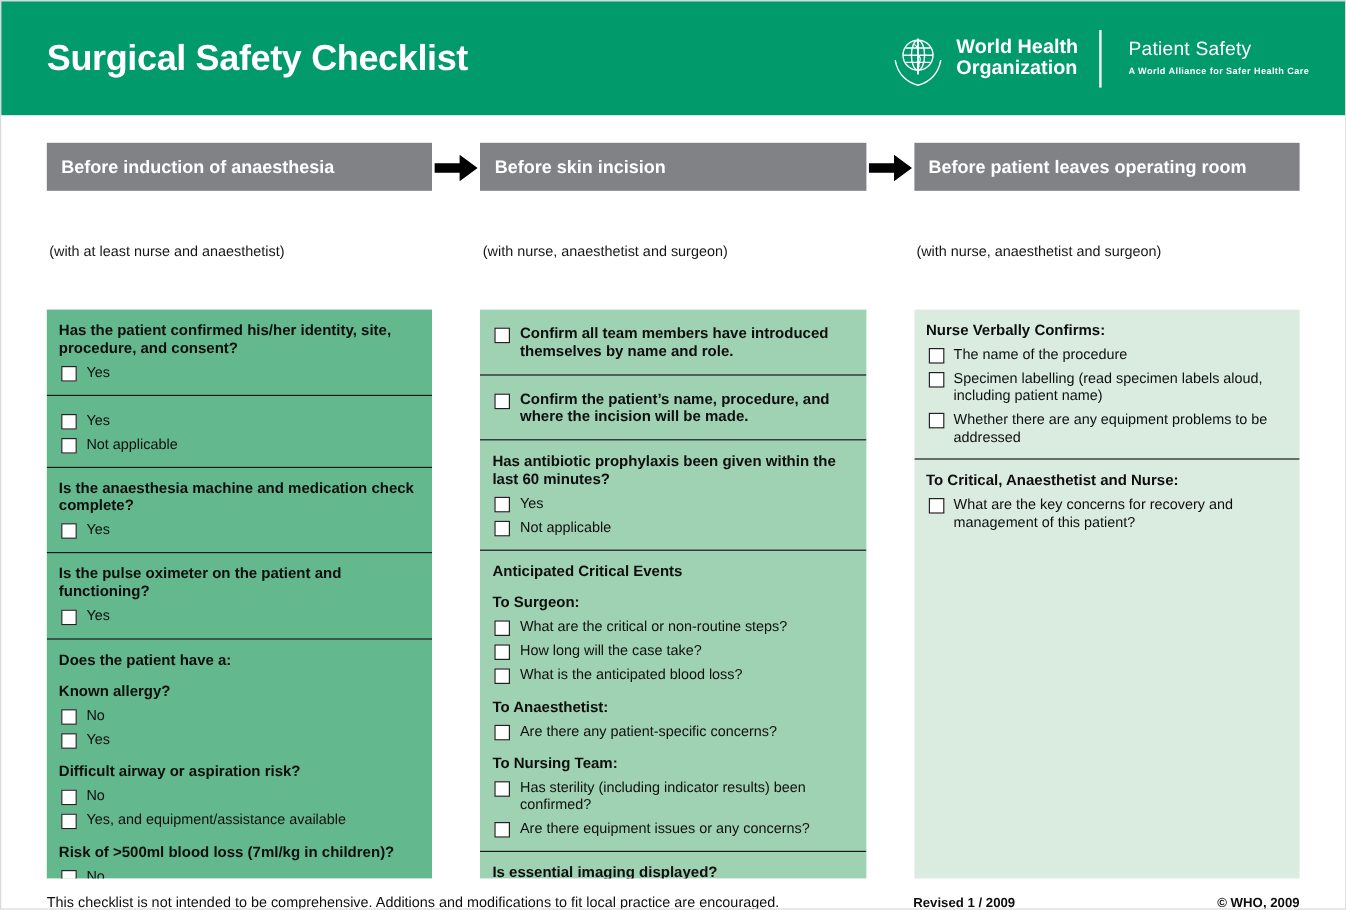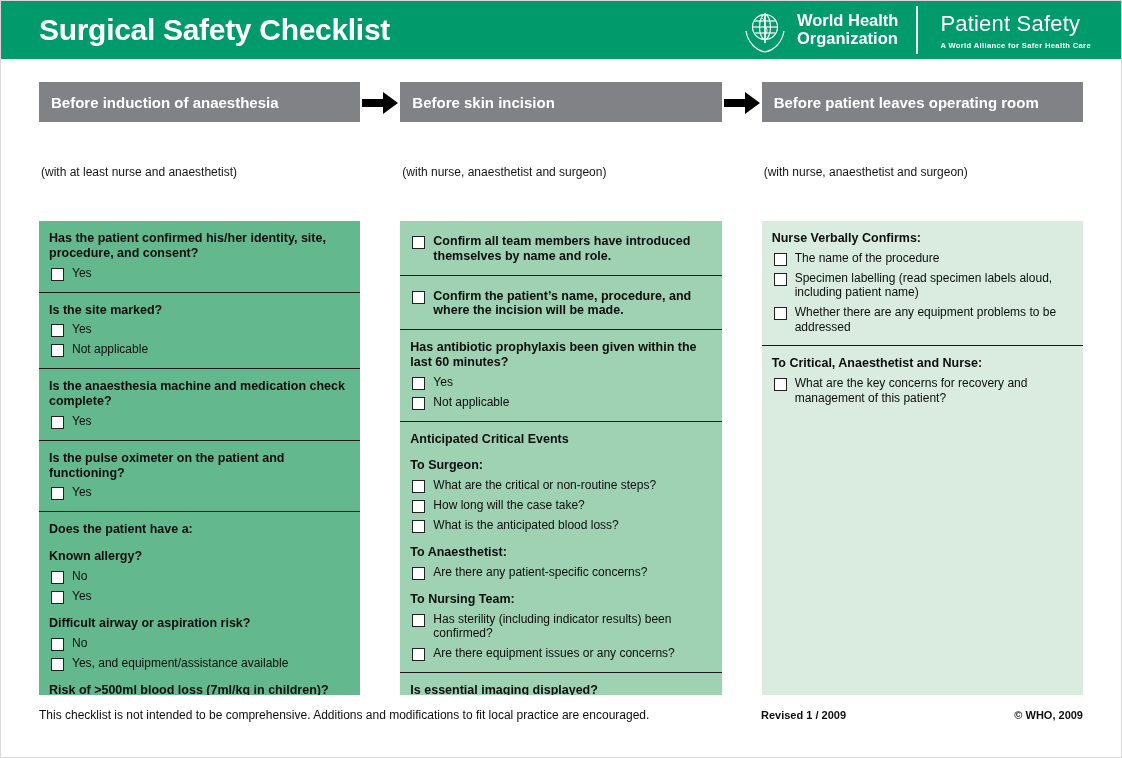--- a/index.html
+++ b/index.html
@@ -9,40 +9,40 @@
     height: 758px;
     background: #ffffff;
     font-family: "Liberation Sans", sans-serif;
     overflow: hidden;
     box-sizing: border-box;
   }
   body { border: 1px solid #d9d9d9; position: relative; }
 
   
   .banner {
-    height: 58px;
+    height: 95px;
     background: var(--banner-green, #009a6b);
     display: flex;
     align-items: center;
     padding: 0 30px 0 38px;
     box-sizing: border-box;
     color: #fff;
   }
   .banner .title {
     margin: 0;
     font-size: 30px;
     font-weight: bold;
     letter-spacing: -0.3px;
     flex: 1;
   }
   .banner-right { display: flex; align-items: center; gap: 8px; }
   .who-logo { display: inline-flex; }
   .who-name { font-size: 16.5px; font-weight: bold; line-height: 1.08; }
   .vert-divider { width: 2px; height: 48px; background: rgba(255,255,255,0.95); margin: 0 14px 0 10px; }
-  .program-name { font-size: 22px; font-weight: normal; letter-spacing: 0.2px; }
+  .program-name { font-size: 16px; font-weight: normal; letter-spacing: 0.2px; }
   .program-tag { font-size: 7.6px; font-weight: bold; letter-spacing: 0.35px; margin-top: 4px; }
 
   
   .board {
     display: flex;
     margin: 23px 38px 0 38px;
     height: 613px;
     align-items: stretch;
   }
   .col { flex: 1 1 0; display: flex; flex-direction: column; min-width: 0; gap: 35px; }
@@ -150,21 +150,20 @@
       <div class="col-subtitle">(with at least nurse and anaesthetist)</div>
       <div class="panel" style="background: rgb(100, 184, 142);">
         <div class="section">
           <div class="q">Has the patient confirmed his/her identity, site, procedure, and consent?</div>
           <div class="cb-row">
             <span class="cb"></span>
             <span class="cb-label">Yes</span>
           </div>
         </div>
         <div class="section">
-          <div class="q">Is the site marked?</div>
           <div class="cb-row">
             <span class="cb"></span>
             <span class="cb-label">Yes</span>
           </div>
           <div class="cb-row">
             <span class="cb"></span>
             <span class="cb-label">Not applicable</span>
           </div>
         </div>
         <div class="section">

